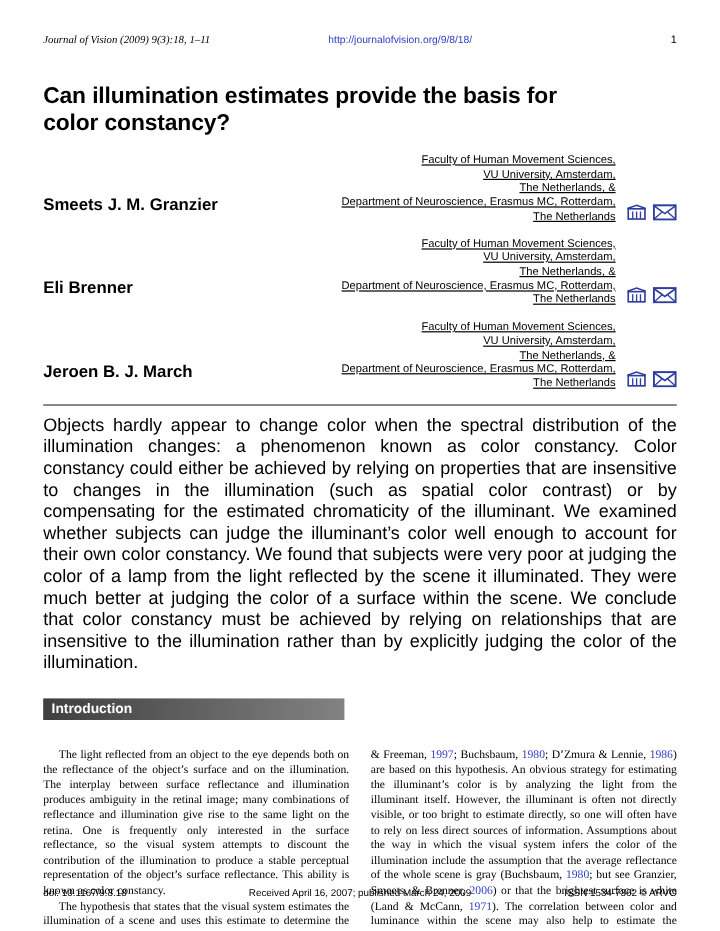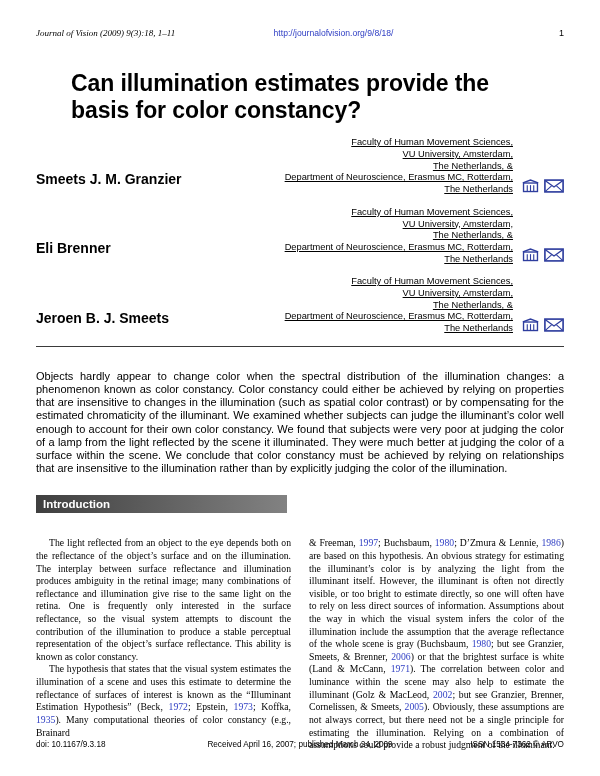--- a/index.html
+++ b/index.html
@@ -26,47 +26,46 @@
     color:var(--link,#3140c4);
     text-decoration:none;
     cursor:pointer;
   }
   .page-num { font-size:9px; }
 
   
   .title {
     margin-top:32px;
     max-width:470px;
-    font-size:23px;
+    font-size:19px;
     font-weight:bold;
     line-height:1.16;
     letter-spacing:-0.1px;
-    margin-left:35px;
   }
 
   
   .authors { margin-top:14px; }
   .author-row { display:flex; align-items:flex-end; margin-bottom:11px; }
   .author-name {
     flex:1;
     font-size:14px;
     font-weight:bold;
     padding-bottom:9px;
     white-space:nowrap;
   }
   .affil-col { text-align:right; font-size:9.3px; line-height:1.26;text-decoration:underline; }
   .icons { display:flex; align-items:flex-end; gap:5px; margin-left:9px; padding-bottom:3px; color:var(--icon,#2e3d9e); }
   .icon { display:block; cursor:pointer; }
   .icon svg { display:block; }
 
   
   .divider { margin-top:7px; border-top:1px solid #3a3a3a; }
   .abstract {
-    margin-top:23px;
-    font-size:11px;
+    margin-top:8px;
+    font-size:15px;
     line-height:1.2;
     text-align:justify;
   }
   .keywords { margin-top:9px; font-size:8.6px; }
   .citation { margin-top:9px; font-size:8.6px; line-height:1.2; }
 
   
   .section-heading {
     margin-top:20px;
     width:251px;
@@ -169,21 +168,21 @@
           <svg viewBox="0 0 22 15" width="20" height="14">
               <rect x="1" y="1" width="20" height="13" fill="none" stroke="currentColor" stroke-width="1.8"></rect>
               <path d="M1.5 1.8 L11 8.6 L20.5 1.8" fill="none" stroke="currentColor" stroke-width="1.5"></path>
               <path d="M1.5 13.4 L8.3 7.4 M20.5 13.4 L13.7 7.4" fill="none" stroke="currentColor" stroke-width="1.2"></path>
             </svg>
         </span>
       </div>
     </div>
 
     <div class="author-row">
-      <div class="author-name">Jeroen B. J. Smeets</div>
+      <div class="author-name">Jeroen B. J. March</div>
       <div class="affil-col">
         <div>Faculty of Human Movement Sciences,</div>
         <div>VU University, Amsterdam,</div>
         <div>The Netherlands, &amp;</div>
         <div>Department of Neuroscience, Erasmus MC, Rotterdam,</div>
         <div>The Netherlands</div>
       </div>
       <div class="icons">
         <span class="icon">
           <svg viewBox="0 0 20 16" width="17" height="14">

